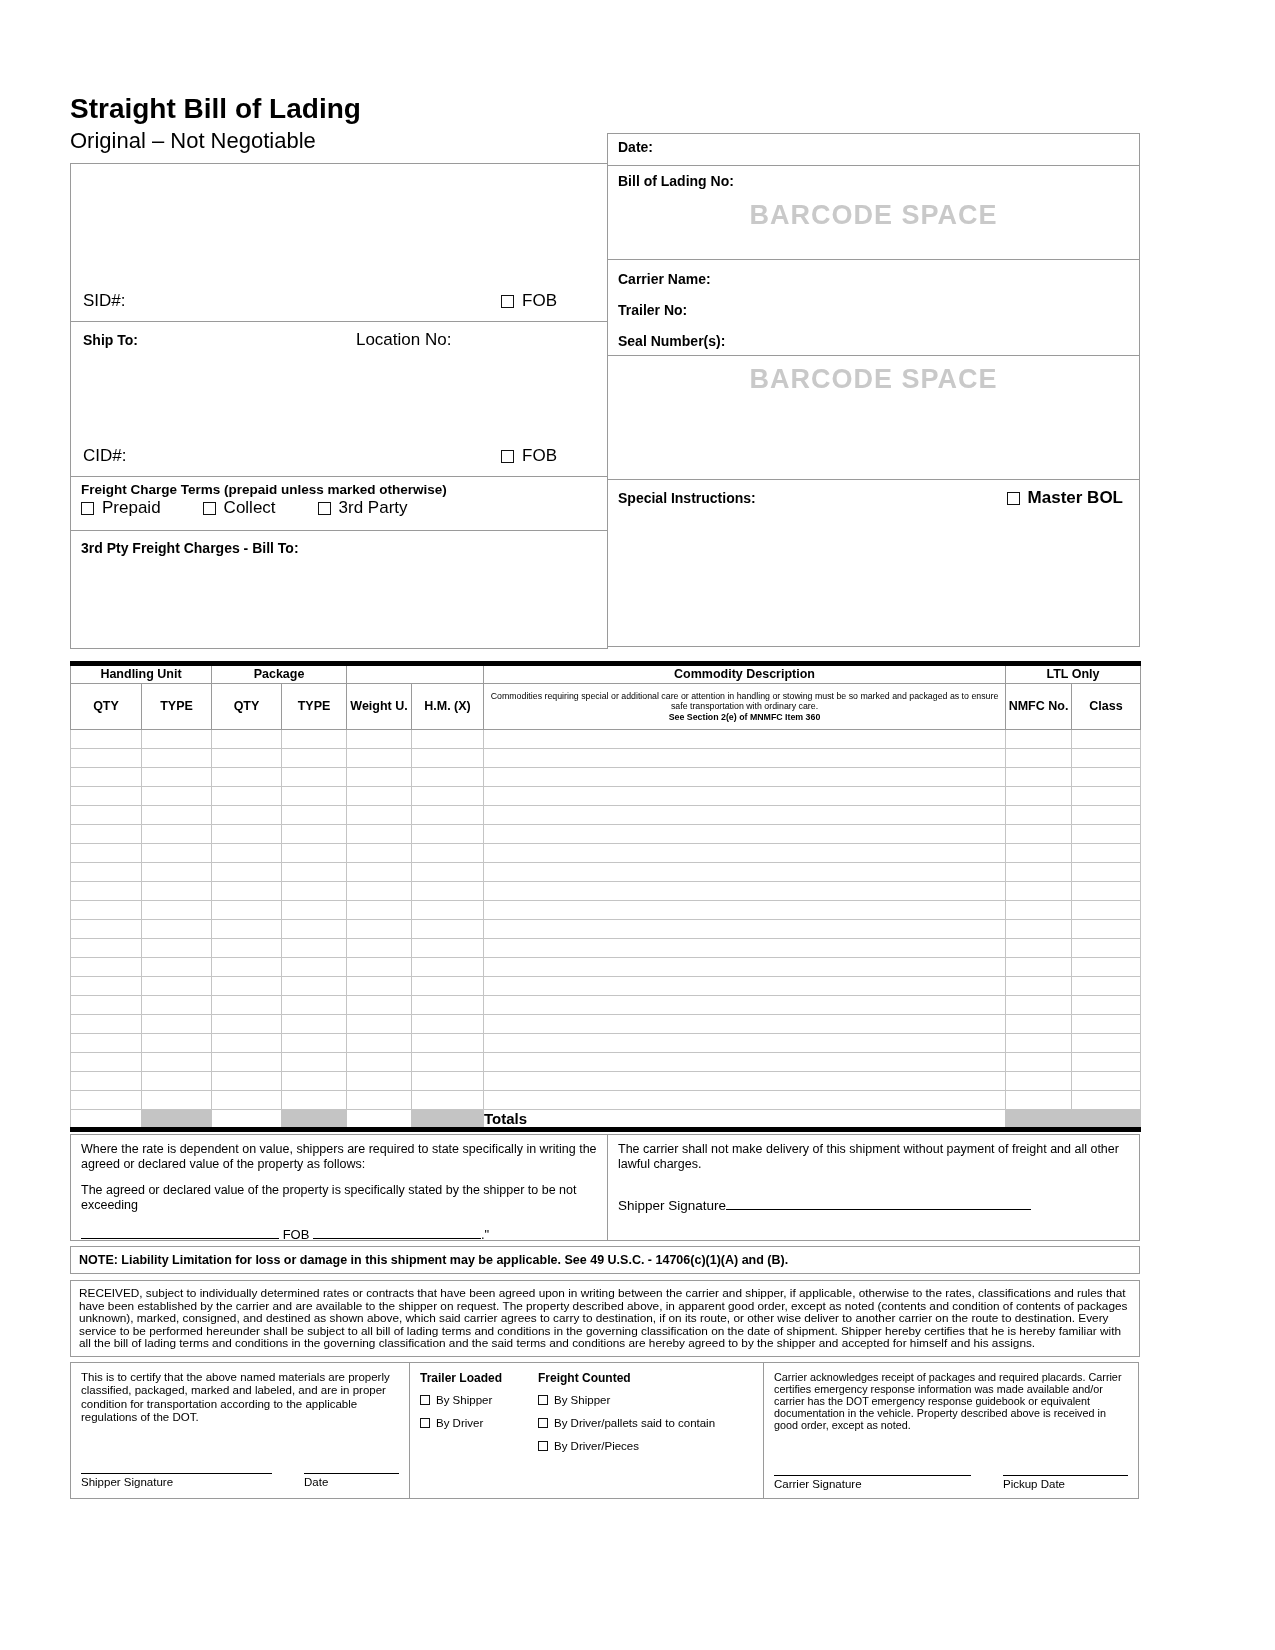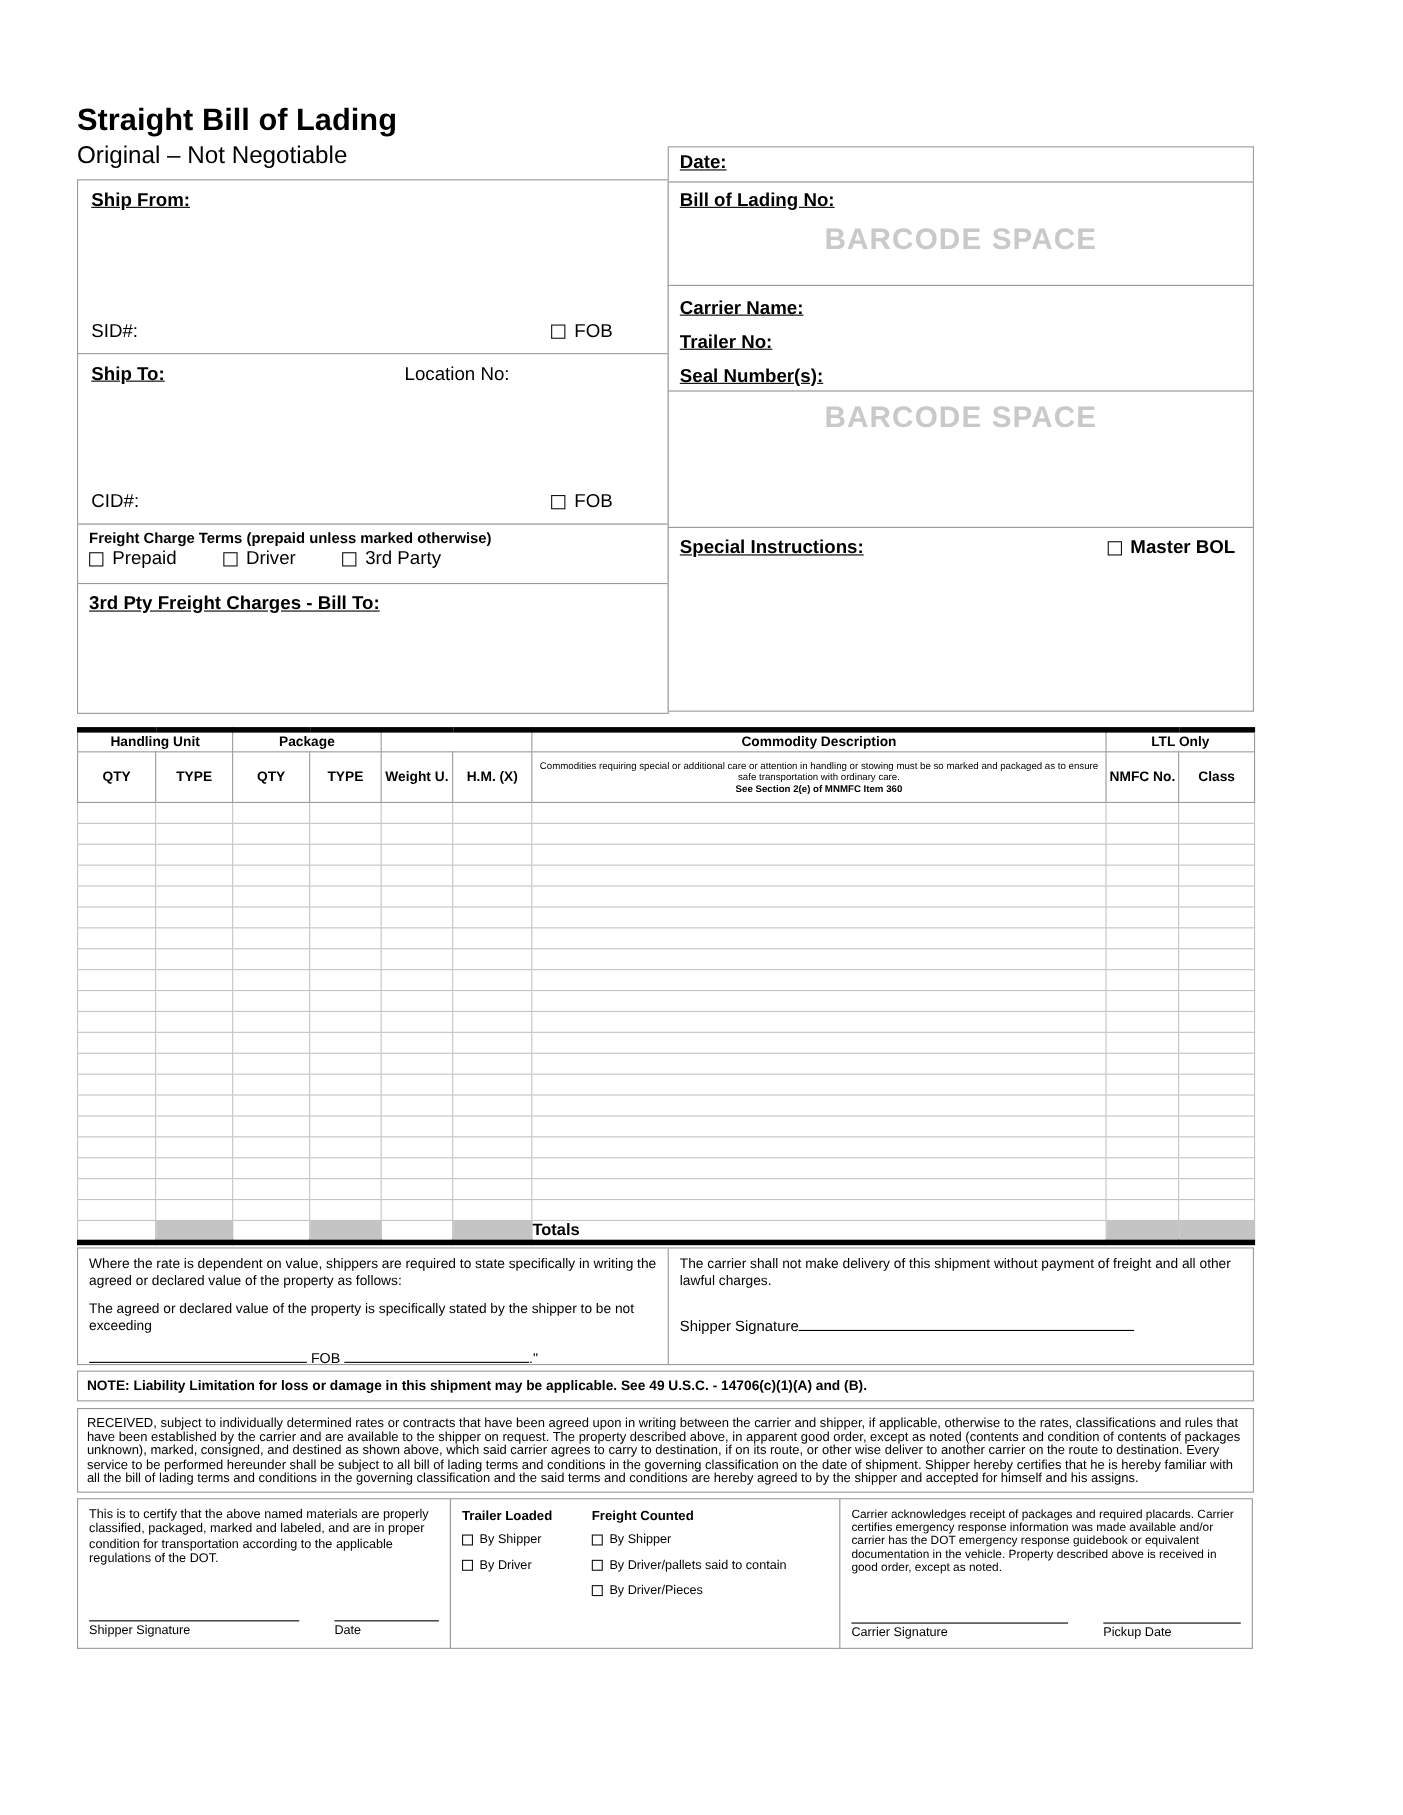--- a/index.html
+++ b/index.html
@@ -12,21 +12,21 @@
   .col-l { width:538px; }
   .col-r { width:532px; }
   h1.title { font-size:28px; font-weight:bold; line-height:34px; }
   .subtitle { font-size:22px; line-height:30px; margin-bottom:8px; }
 
   .box { border:1px solid #9a9a9a; background:#fff; }
   .col-l .box { margin-top:-1px; }
   .col-r .box { margin-top:-1px; margin-left:-1px; }
   .col-r .box.first { margin-top:41px; }
 
-  .blabel { font-weight:bold; font-size:17px;text-decoration:underline; }
+  .blabel { font-weight:bold; font-size:14px; }
   .rlabel { font-size:17px; }
 
   .ship-box { height:159px; padding:8px 12px; display:flex; flex-direction:column; }
   .ship-box.to { height:156px; }
   .ship-head { display:flex; align-items:baseline; }
   .loc-label { font-size:17px; margin-left:218px; }
   .id-row { margin-top:auto; display:flex; justify-content:space-between; align-items:center; padding-bottom:2px; }
   .fob-wrap { margin-right:38px; font-size:17px; display:flex; align-items:center; }
 
   .cb { display:inline-block; width:13px; height:13px; border:1.6px solid #111; background:#fff; margin-right:8px; flex:none; }
@@ -102,23 +102,20 @@
 
 <div class="page">
   <div class="content">
 
     <div class="top">
       <div class="col-l">
         <h1 class="title">Straight Bill of Lading</h1>
         <div class="subtitle">Original – Not Negotiable</div>
 
         <div class="box ship-box">
-          <div class="ship-head">
-            <span class="blabel">Ship From:</span>
-          </div>
           <div class="id-row">
             <span class="rlabel">SID#:</span>
             <span class="fob-wrap">
               <span class="cb"></span>
               <span>FOB</span>
             </span>
           </div>
         </div>
 
         <div class="box ship-box to">
@@ -137,21 +134,21 @@
 
         <div class="box freight-box">
           <div class="freight-title">Freight Charge Terms (prepaid unless marked otherwise)</div>
           <div class="freight-opts">
             <span class="opt">
               <span class="cb"></span>
               <span>Prepaid</span>
             </span>
             <span class="opt">
               <span class="cb"></span>
-              <span>Driver</span>
+              <span>Collect</span>
             </span>
             <span class="opt">
               <span class="cb"></span>
               <span>3rd Party</span>
             </span>
           </div>
         </div>
 
         <div class="box third-box">
           <span class="blabel">3rd Pty Freight Charges - Bill To:</span>

